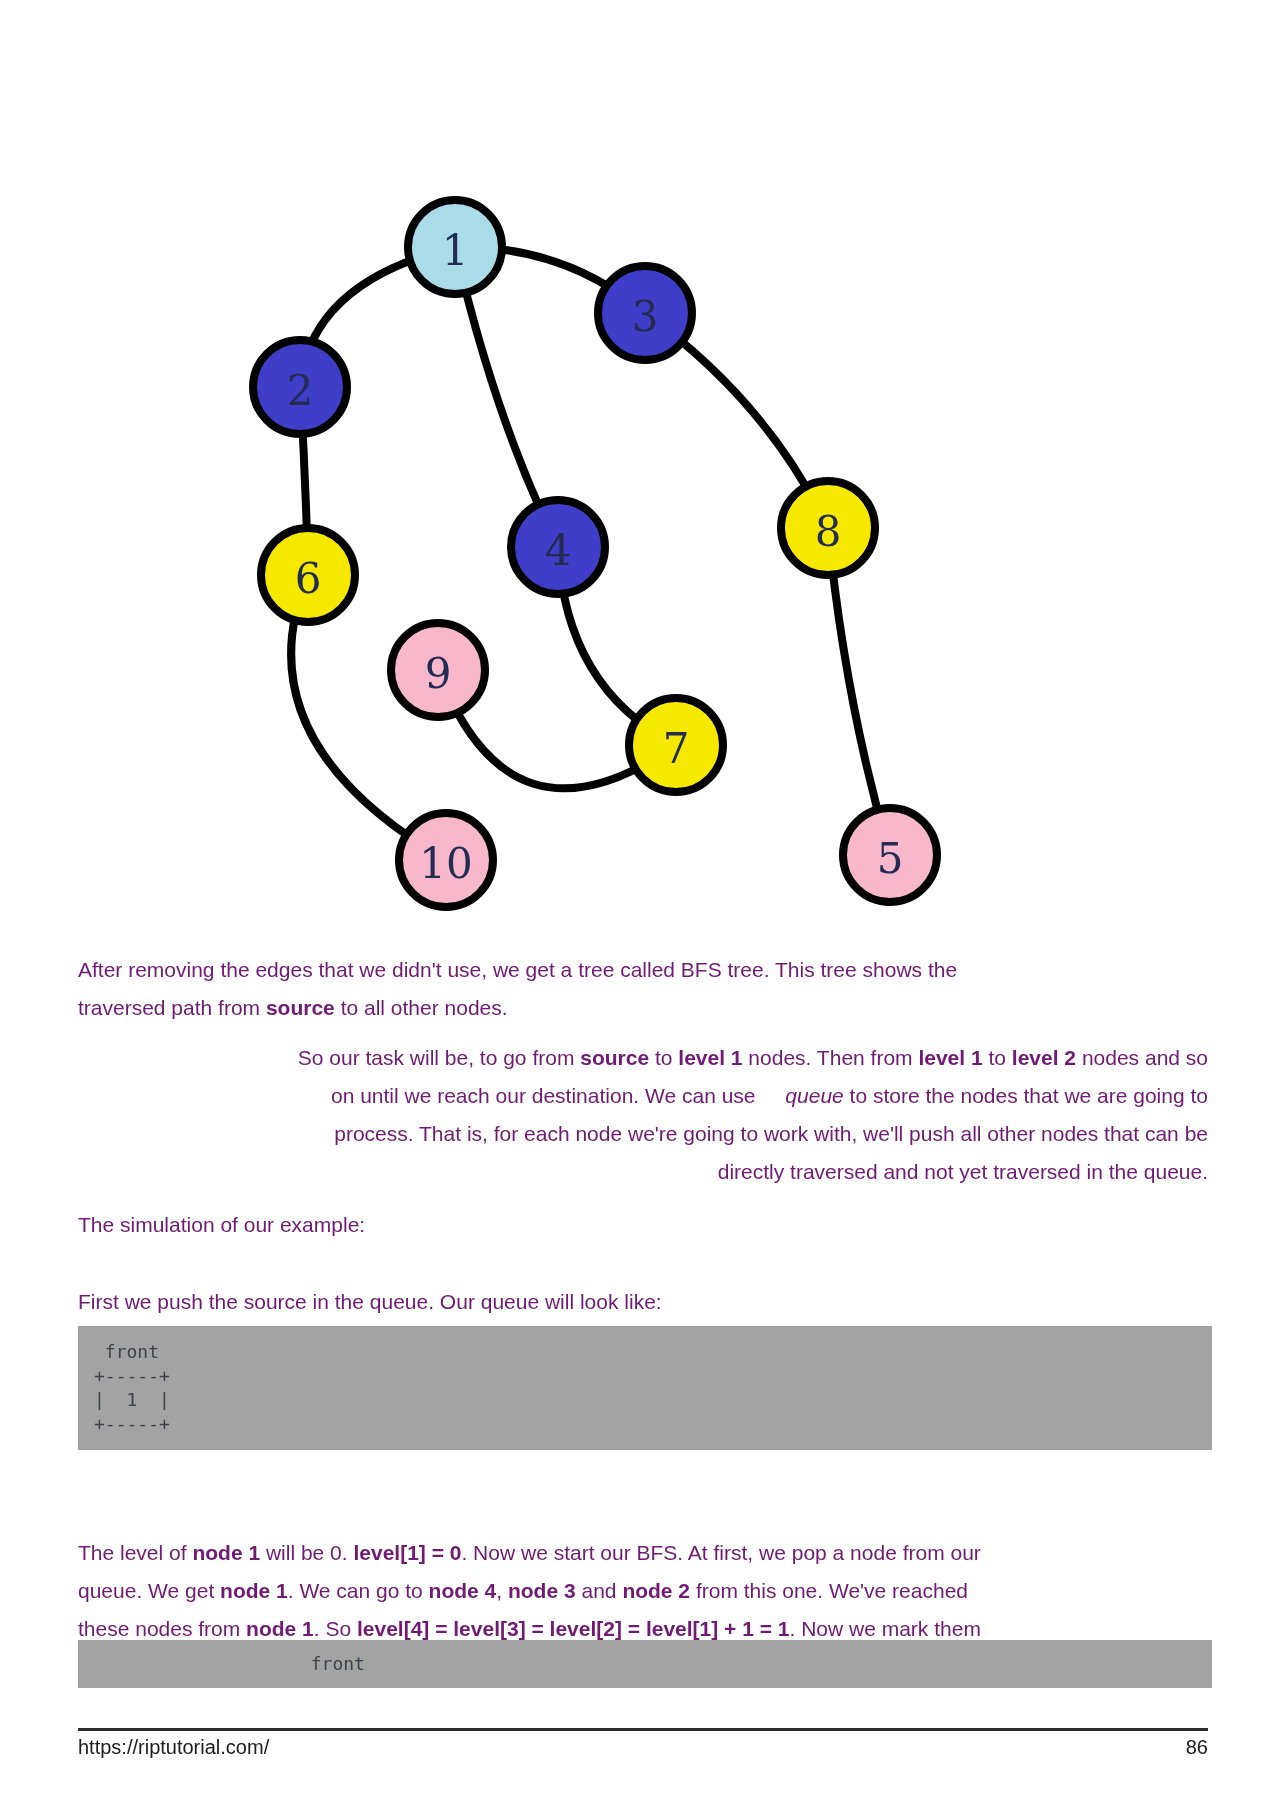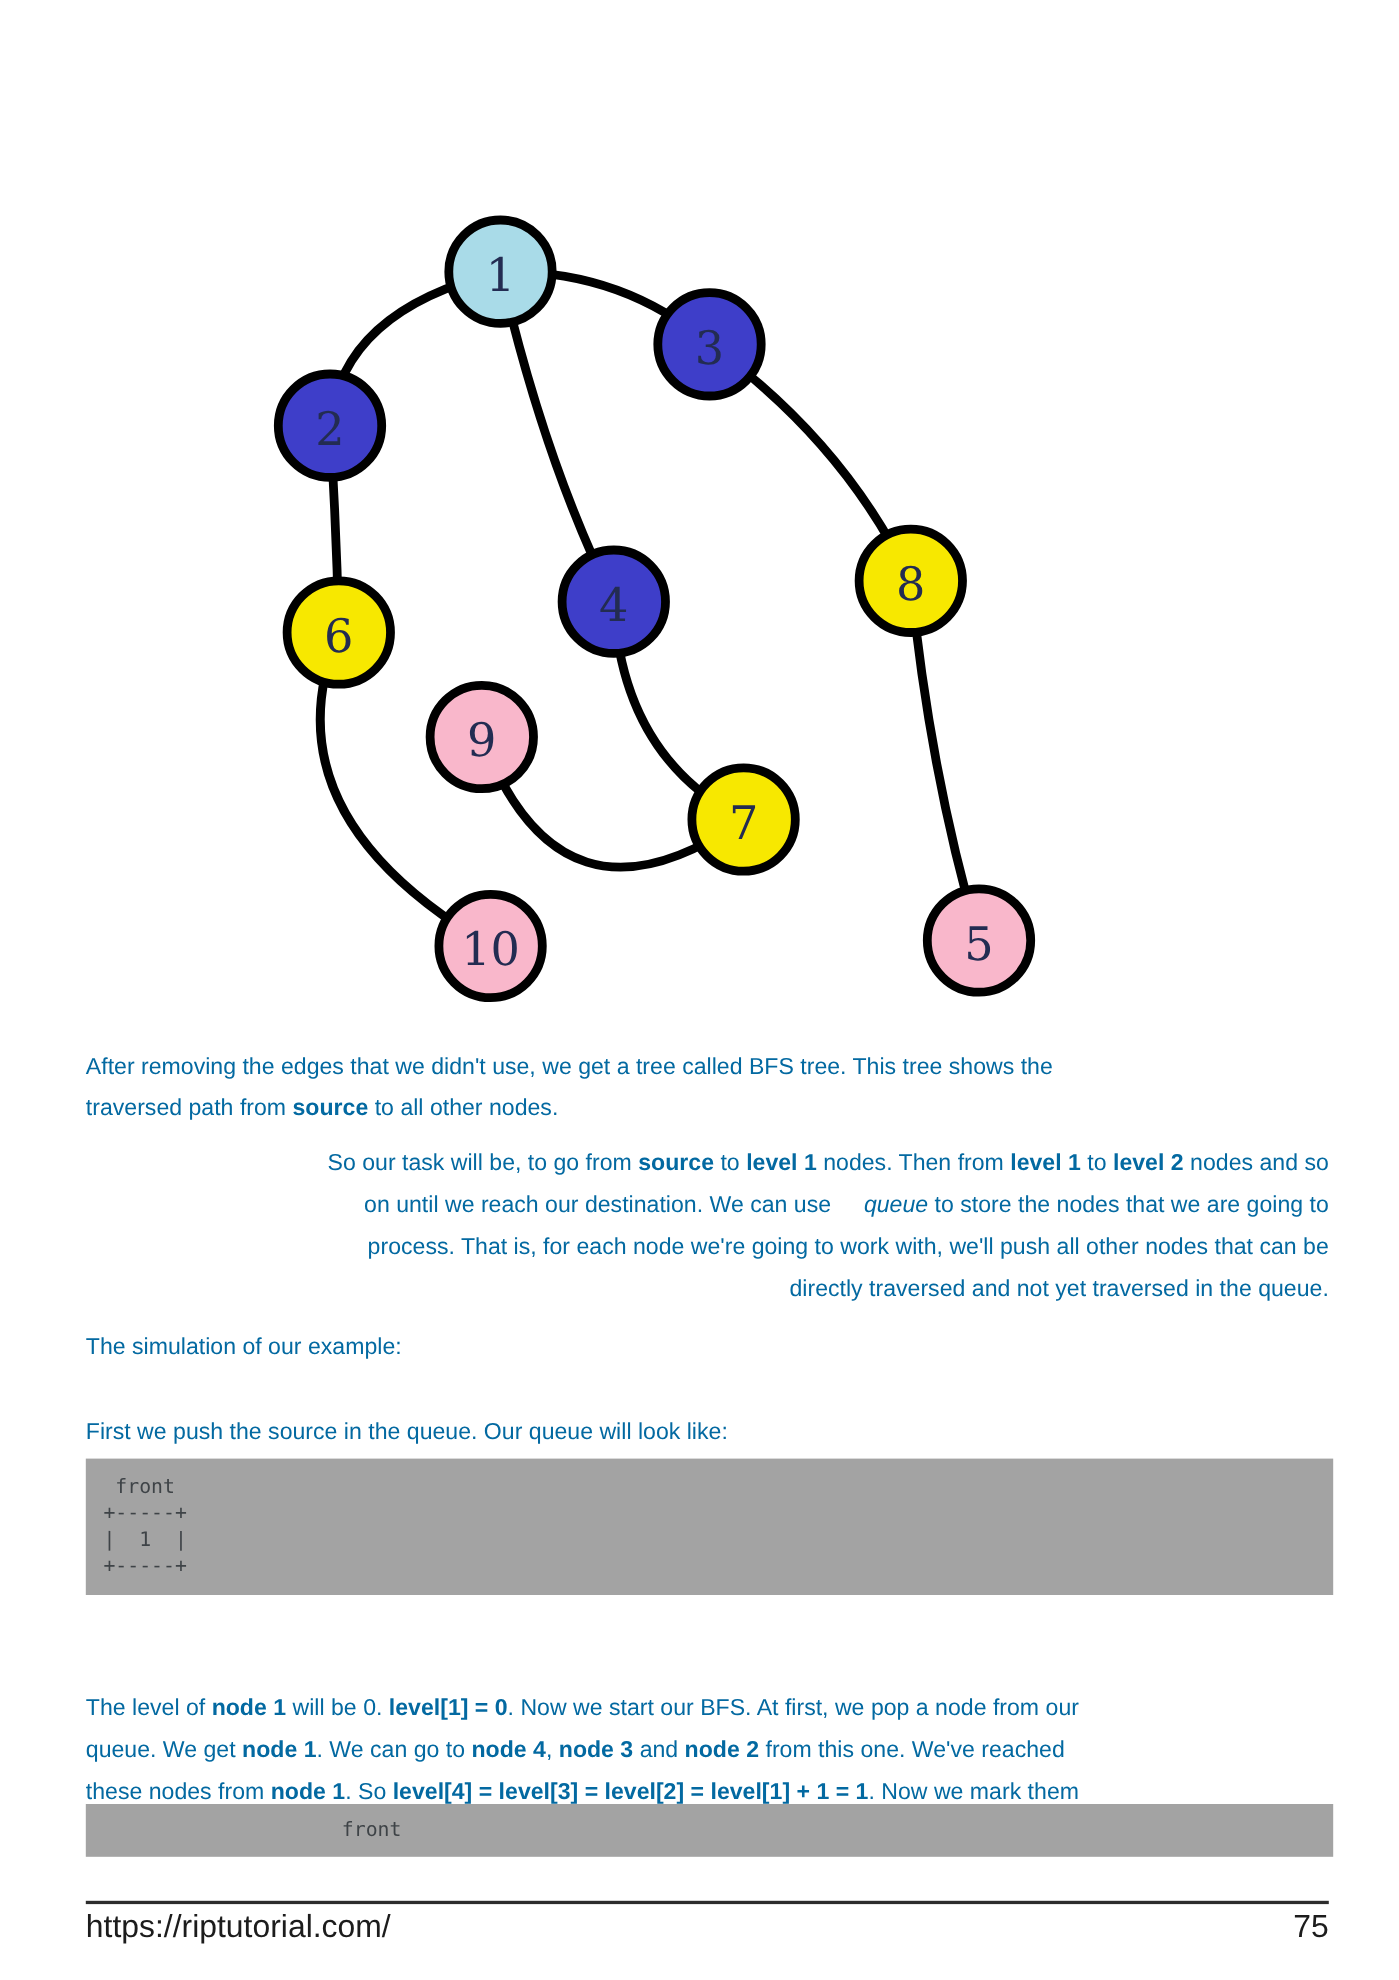--- a/index.html
+++ b/index.html
@@ -3,37 +3,37 @@
 <meta charset="utf-8">
 <style>
   html,body{margin:0;padding:0;background:#ffffff;}
   .page{
     position:relative;width:1272px;height:1800px;background:#ffffff;
     font-family:"Liberation Sans",sans-serif;color:#141414;overflow:hidden;
   }
   .graph-svg{position:absolute;left:0;top:0;}
   .para{
     position:absolute;left:78px;width:1130px;
-    font-size:21px;line-height:38px;color:#0369a1;
+    font-size:21px;line-height:38px;color:#701a75;
   }
   .para .b{font-weight:bold;}
   .para .i{font-style:italic;margin-left:24px;}
   .codeblock{
     position:absolute;left:78px;width:1102px;margin:0;
     background:#a3a3a3;color:#3e4347;
     font-family:"DejaVu Sans Mono",monospace;
     font-size:18px;line-height:24px;white-space:pre;
   }
   #code1{top:1326px;padding:14px 16px;}
   #code2{top:1640px;padding:12px 16px;}
   .footer-rule{position:absolute;left:78px;top:1728px;width:1130px;height:3px;background:#2d2d2d;}
   .footer{
     position:absolute;left:78px;top:1736px;width:1130px;
     display:flex;justify-content:space-between;align-items:baseline;
-    font-size:29px;color:#1c1c1c;
+    font-size:20px;color:#1c1c1c;
   }
   .footer a{color:#1c1c1c;text-decoration:none;}
   #p1{top:951px;}
   #p2{top:1039px;text-align:right;}
   #p3{top:1206px;}
   #p4{top:1267px;margin-top:16px;}
   #p5{top:1534px;}
 </style>
 </head>
 <body>
@@ -83,16 +83,16 @@
 +-----+</pre>
 
   <div class="para" id="p5"><span>The level of </span><span class="b">node 1</span><span> will be 0. </span><span class="b">level[1] = 0</span><span>. Now we start our BFS. At first, we pop a node from our</span><br><span>queue. We get </span><span class="b">node 1</span><span>. We can go to </span><span class="b">node 4</span><span>, </span><span class="b">node 3</span><span> and </span><span class="b">node 2</span><span> from this one. We've reached</span><br><span>these nodes from </span><span class="b">node 1</span><span>. So </span><span class="b">level[4] = level[3] = level[2] = level[1] + 1 = 1</span><span>. Now we mark them</span><br><span>as visited and push them in the queue.</span></div>
 
   <pre class="codeblock" id="code2">                    front</pre>
 
   <div class="footer-rule"></div>
 
   <div class="footer">
     <a href="#">https://riptutorial.com/</a>
-    <span>75</span>
+    <span>86</span>
   </div>
 
 </div>
 
 </body></html>

